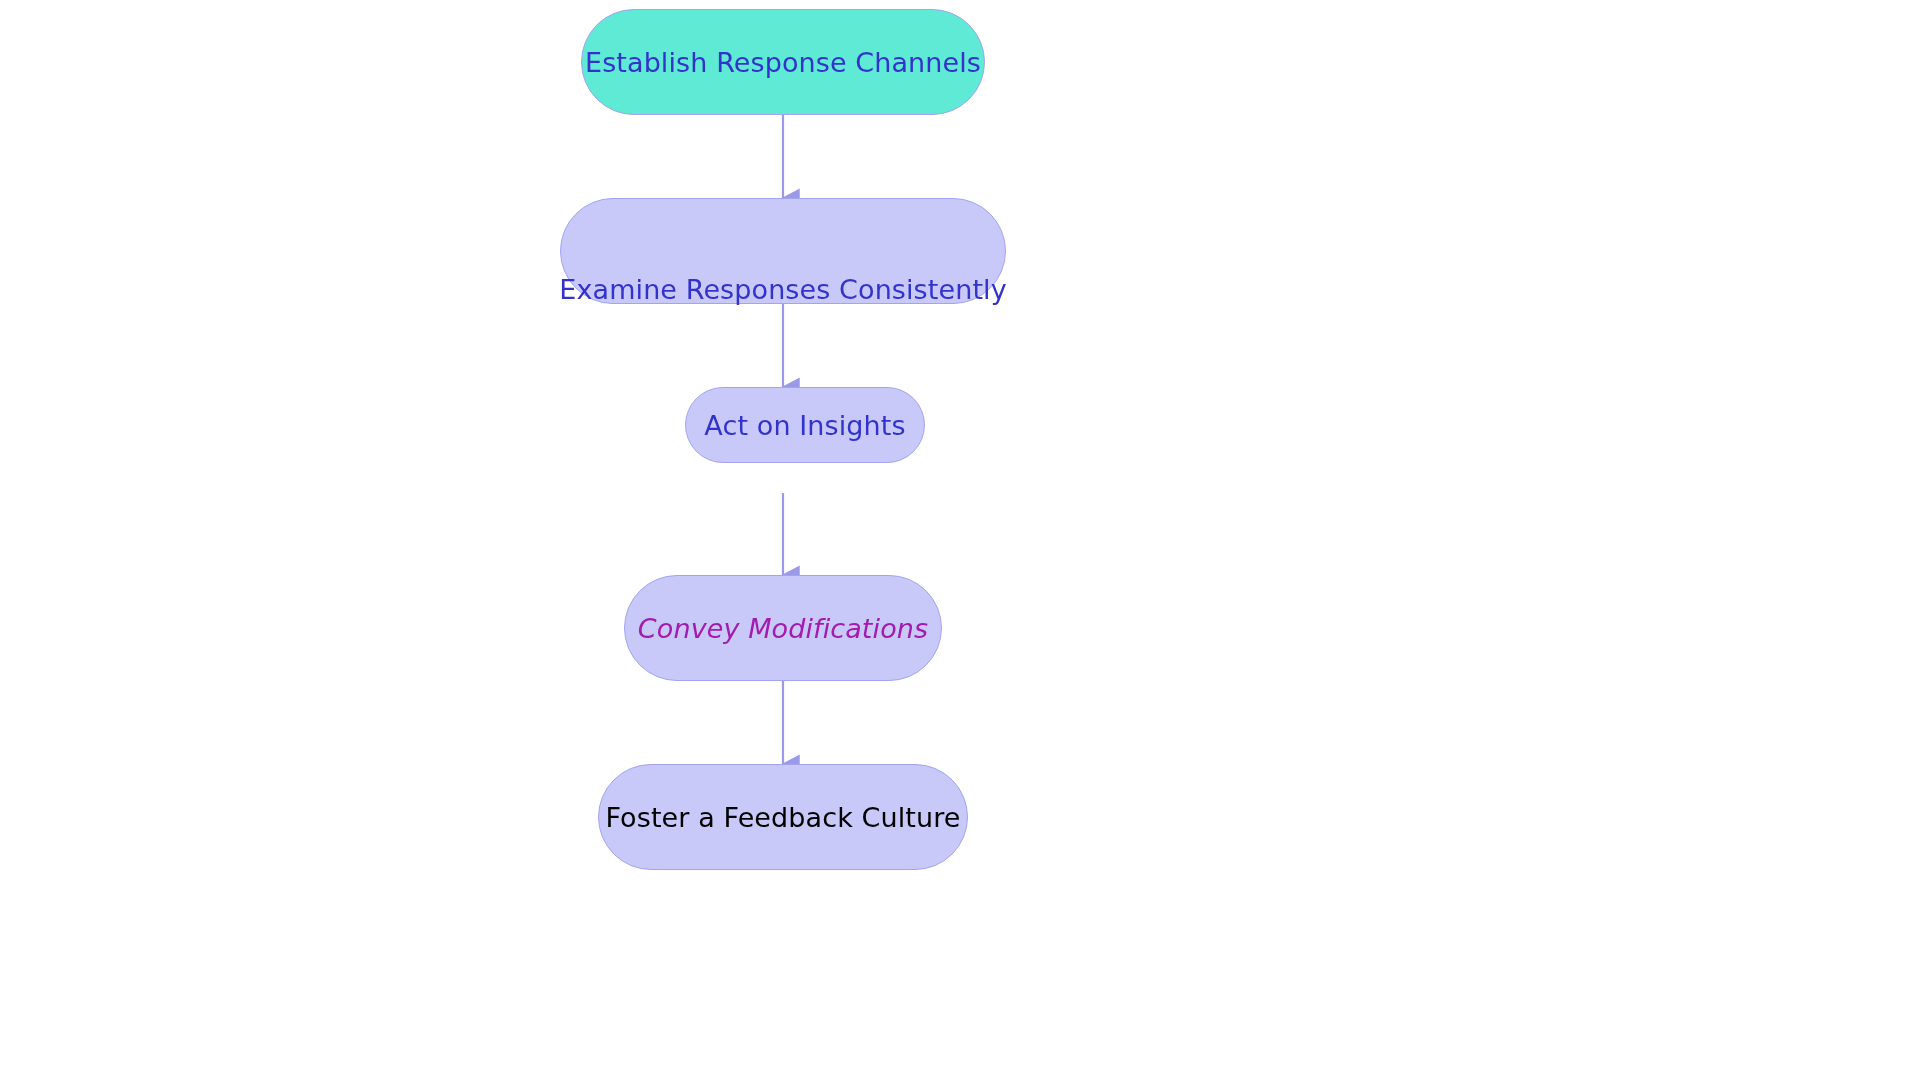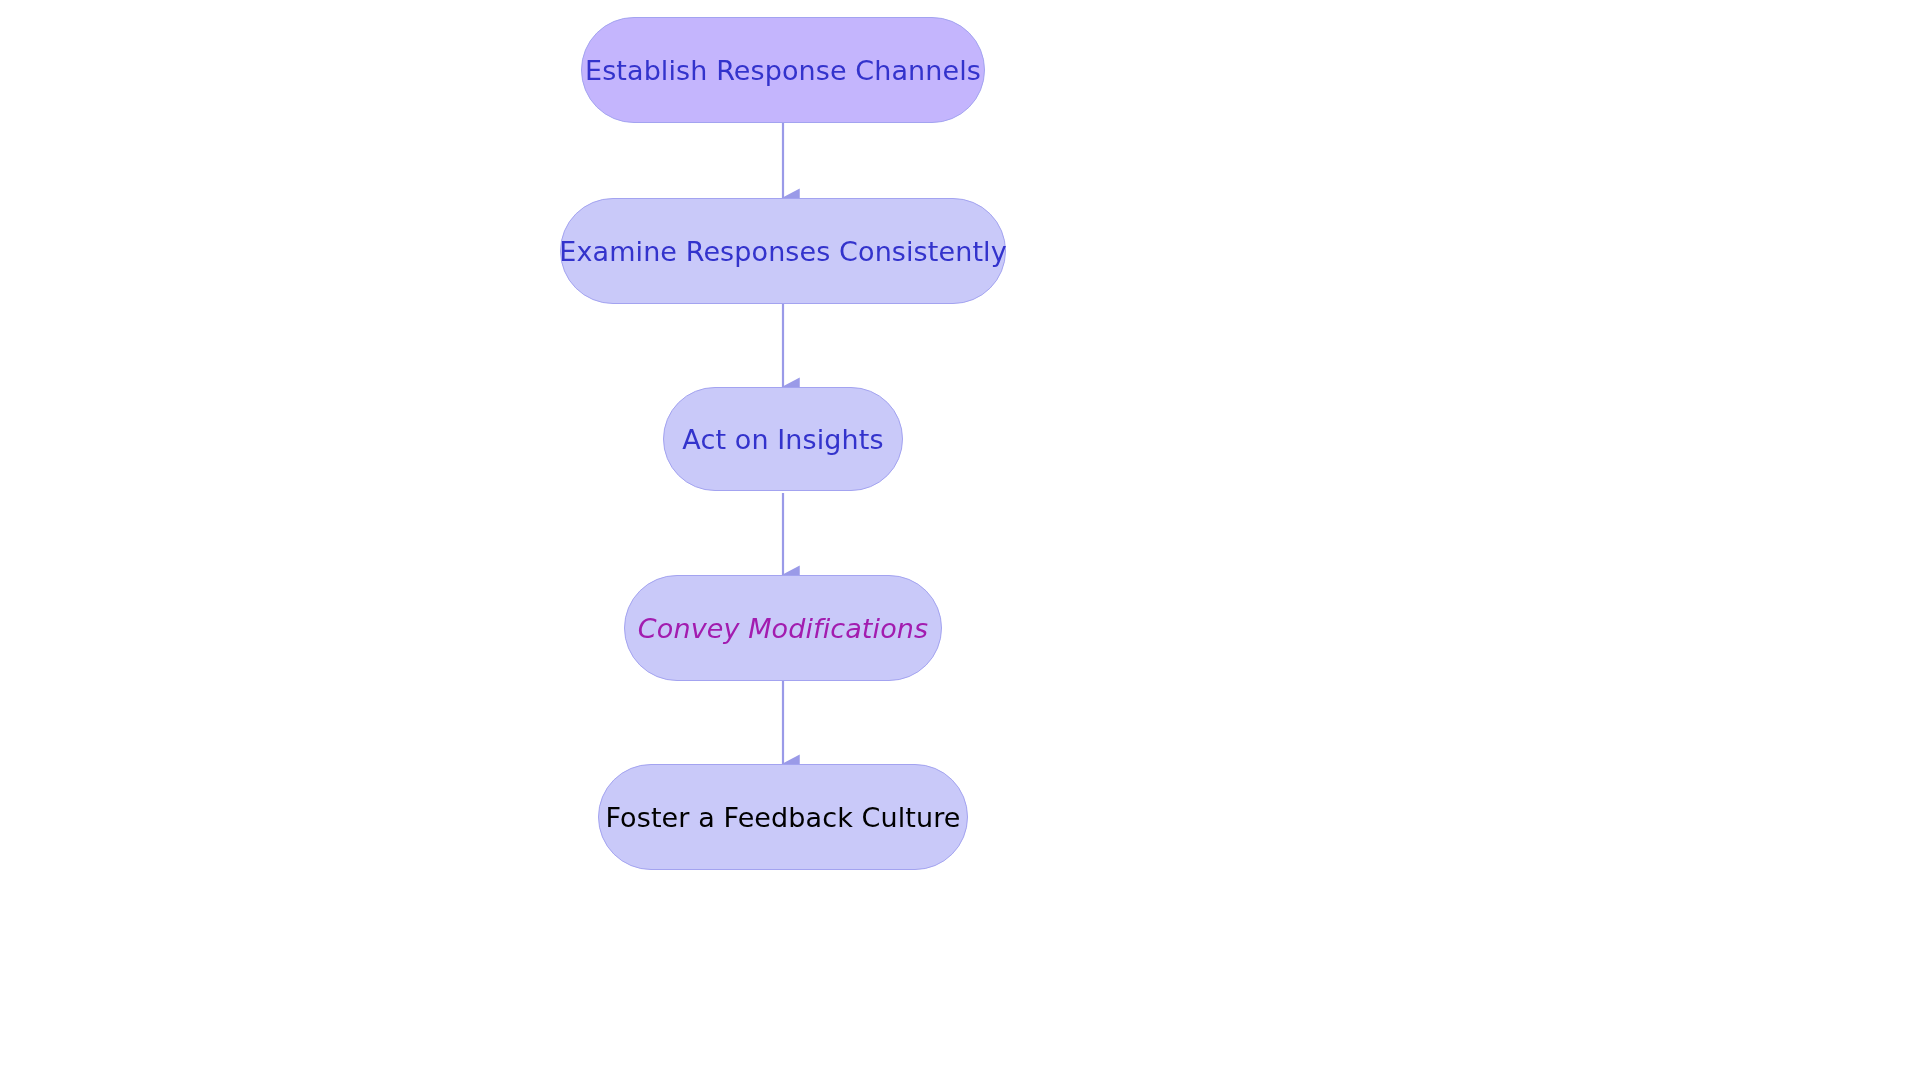--- a/index.html
+++ b/index.html
@@ -75,27 +75,27 @@
     </defs>
     <g id="edges-group">
         <line x1="783" y1="115" x2="783" y2="198" stroke="#9a9ae8" stroke-width="2.2" marker-end="url(#arrowhead)"></line>
         <line x1="783" y1="304" x2="783" y2="387" stroke="#9a9ae8" stroke-width="2.2" marker-end="url(#arrowhead)"></line>
         <line x1="783" y1="493" x2="783" y2="575" stroke="#9a9ae8" stroke-width="2.2" marker-end="url(#arrowhead)"></line>
         <line x1="783" y1="681" x2="783" y2="764" stroke="#9a9ae8" stroke-width="2.2" marker-end="url(#arrowhead)"></line>
       </g>
   </svg>
 
   <div id="node-layer">
-      <div class="flow-node" style="left: 783px; top: 9px; width: 404px; height: 106px; background: #c4b5fd; border-color: rgb(163, 163, 240); border-radius: 53px; margin-top: 8px;">
+      <div class="flow-node" style="left: 783px; top: 9px; width: 404px; height: 106px; background: #5eead4; border-color: rgb(163, 163, 240); border-radius: 53px;">
         <span class="flow-node-label" style="color: rgb(51, 51, 204);">Establish Response Channels</span>
       </div>
-      <div class="flow-node" style="left: 783px; top: 198px; width: 446px; height: 106px; background: rgb(201, 201, 249); border-color: rgb(163, 163, 240); border-radius: 53px;">
+      <div class="flow-node" style="left: 783px; top: 198px; width: 446px; height: 106px; background: rgb(201, 201, 249); border-color: rgb(163, 163, 240); border-radius: 53px; align-items: flex-end;">
         <span class="flow-node-label" style="color: rgb(51, 51, 204);">Examine Responses Consistently</span>
       </div>
-      <div class="flow-node" style="left: 783px; top: 387px; width: 240px; height: 104px; background: rgb(201, 201, 249); border-color: rgb(163, 163, 240); border-radius: 53px;">
+      <div class="flow-node" style="left: 805px; top: 387px; width: 240px; height: 76px; background: rgb(201, 201, 249); border-color: rgb(163, 163, 240); border-radius: 53px;">
         <span class="flow-node-label" style="color: rgb(51, 51, 204);">Act on Insights</span>
       </div>
       <div class="flow-node" style="left: 783px; top: 575px; width: 318px; height: 106px; background: rgb(201, 201, 249); border-color: rgb(163, 163, 240); border-radius: 53px;">
         <span class="flow-node-label" style="color: #a21caf; font-style: italic;">Convey Modifications</span>
       </div>
       <div class="flow-node" style="left: 783px; top: 764px; width: 370px; height: 106px; background: rgb(201, 201, 249); border-color: rgb(163, 163, 240); border-radius: 53px;">
         <span class="flow-node-label" style="color: #000000;">Foster a Feedback Culture</span>
       </div>
     </div>
 

